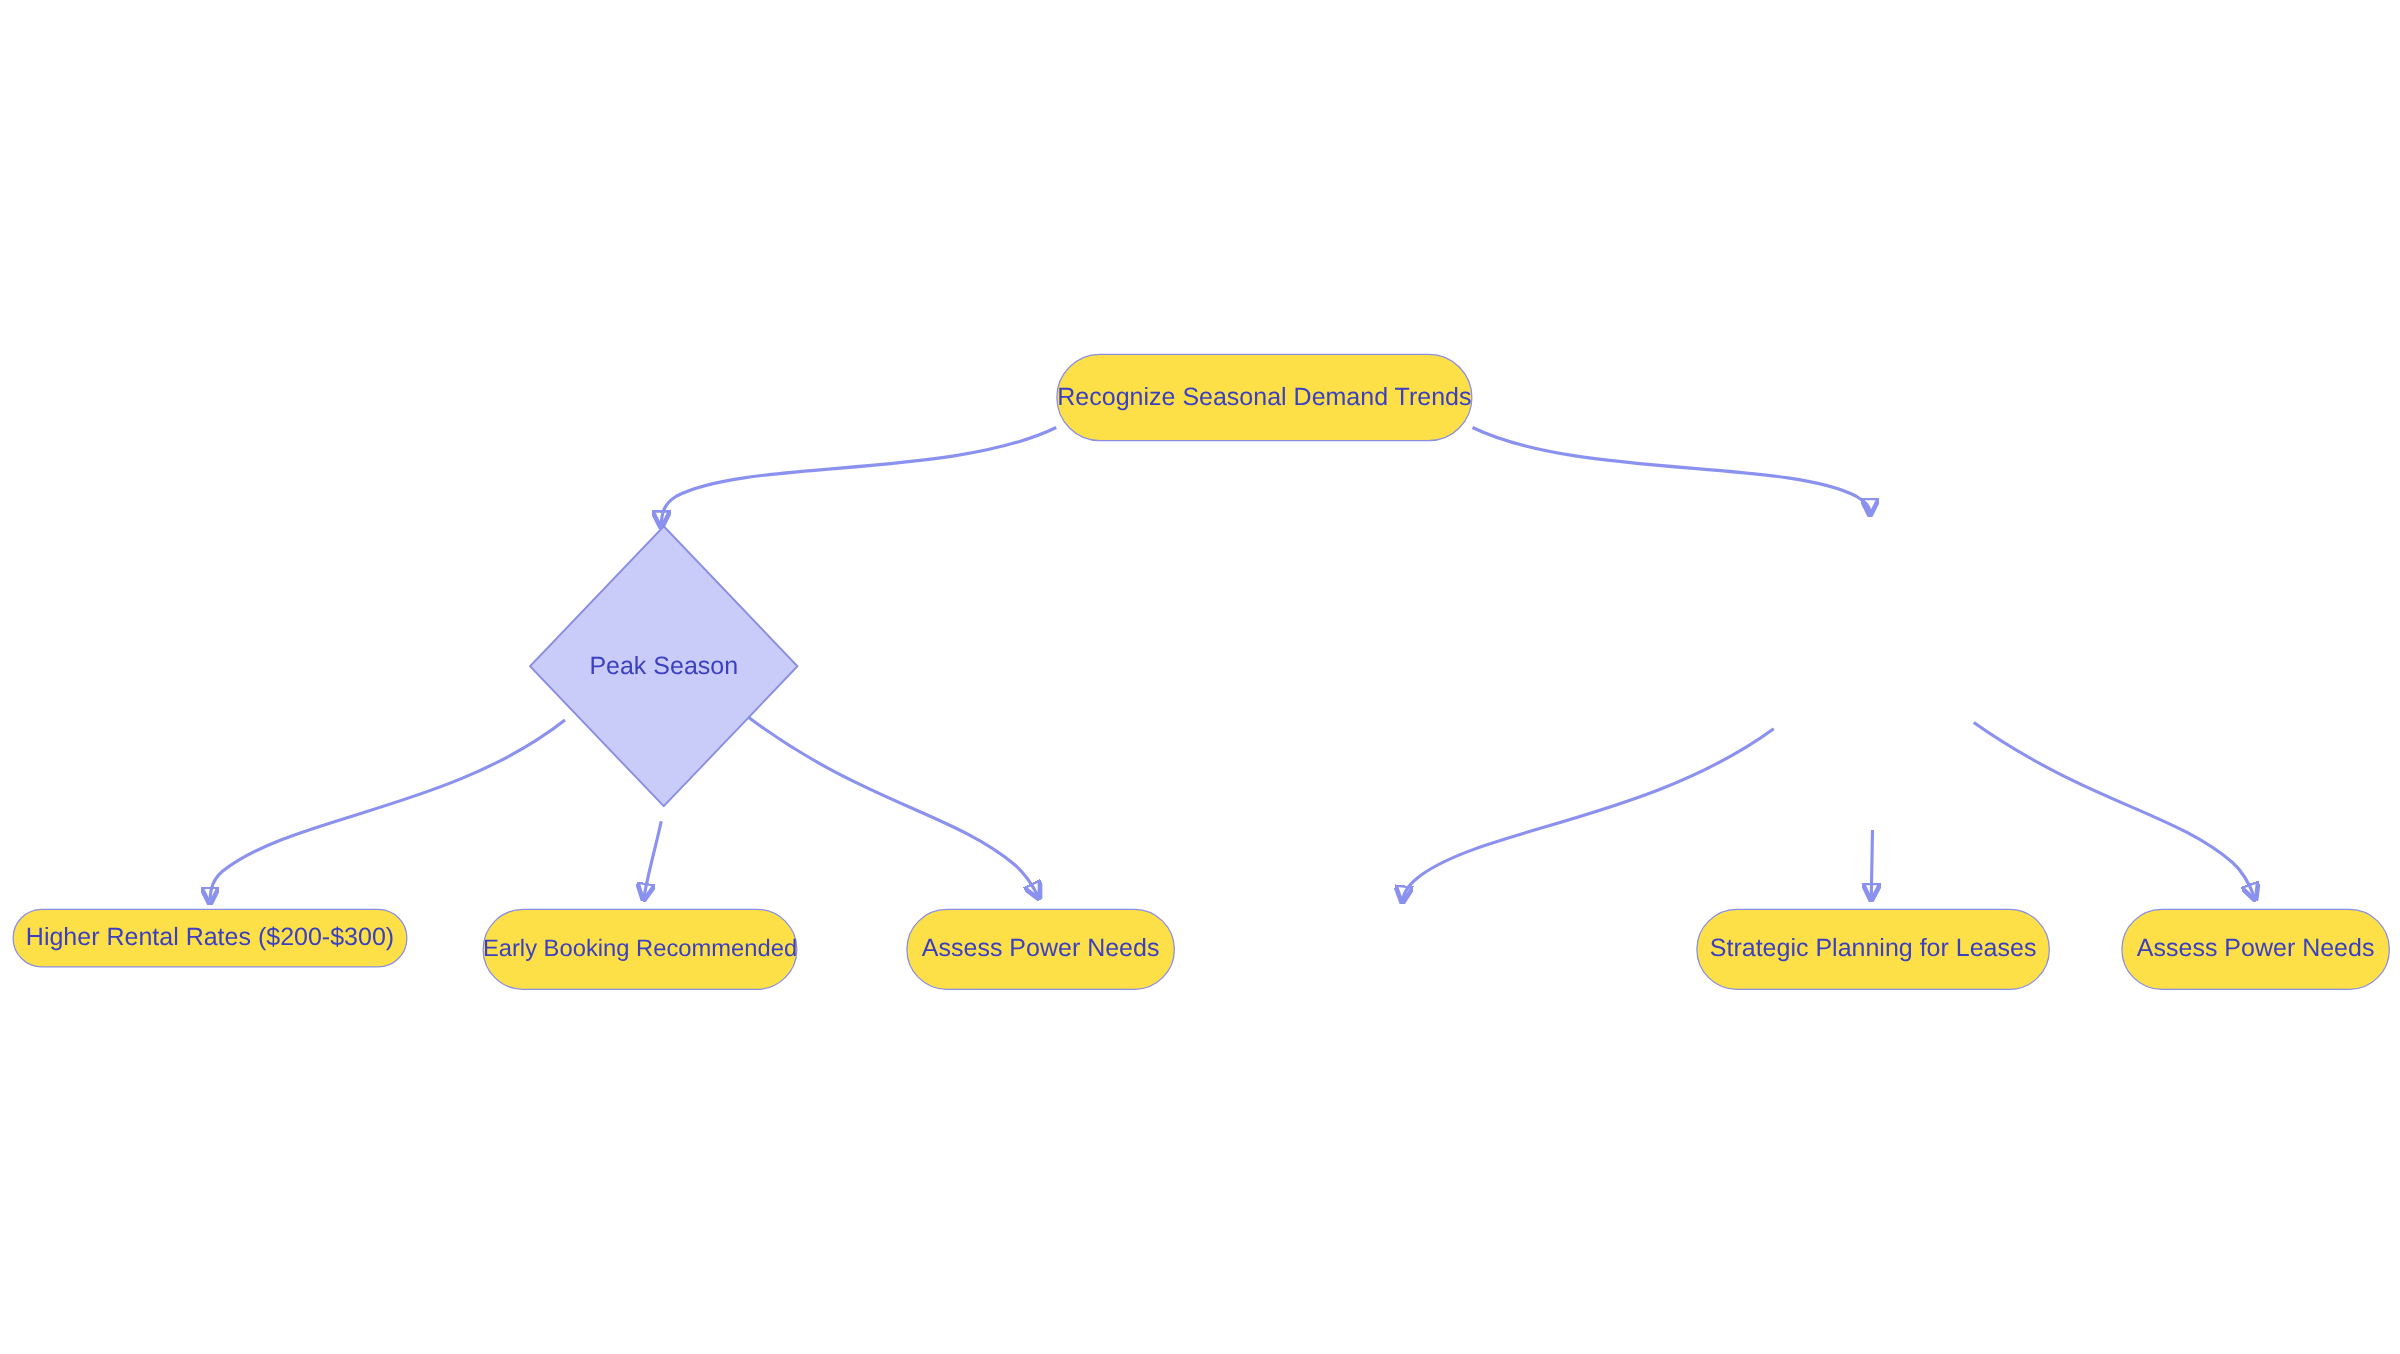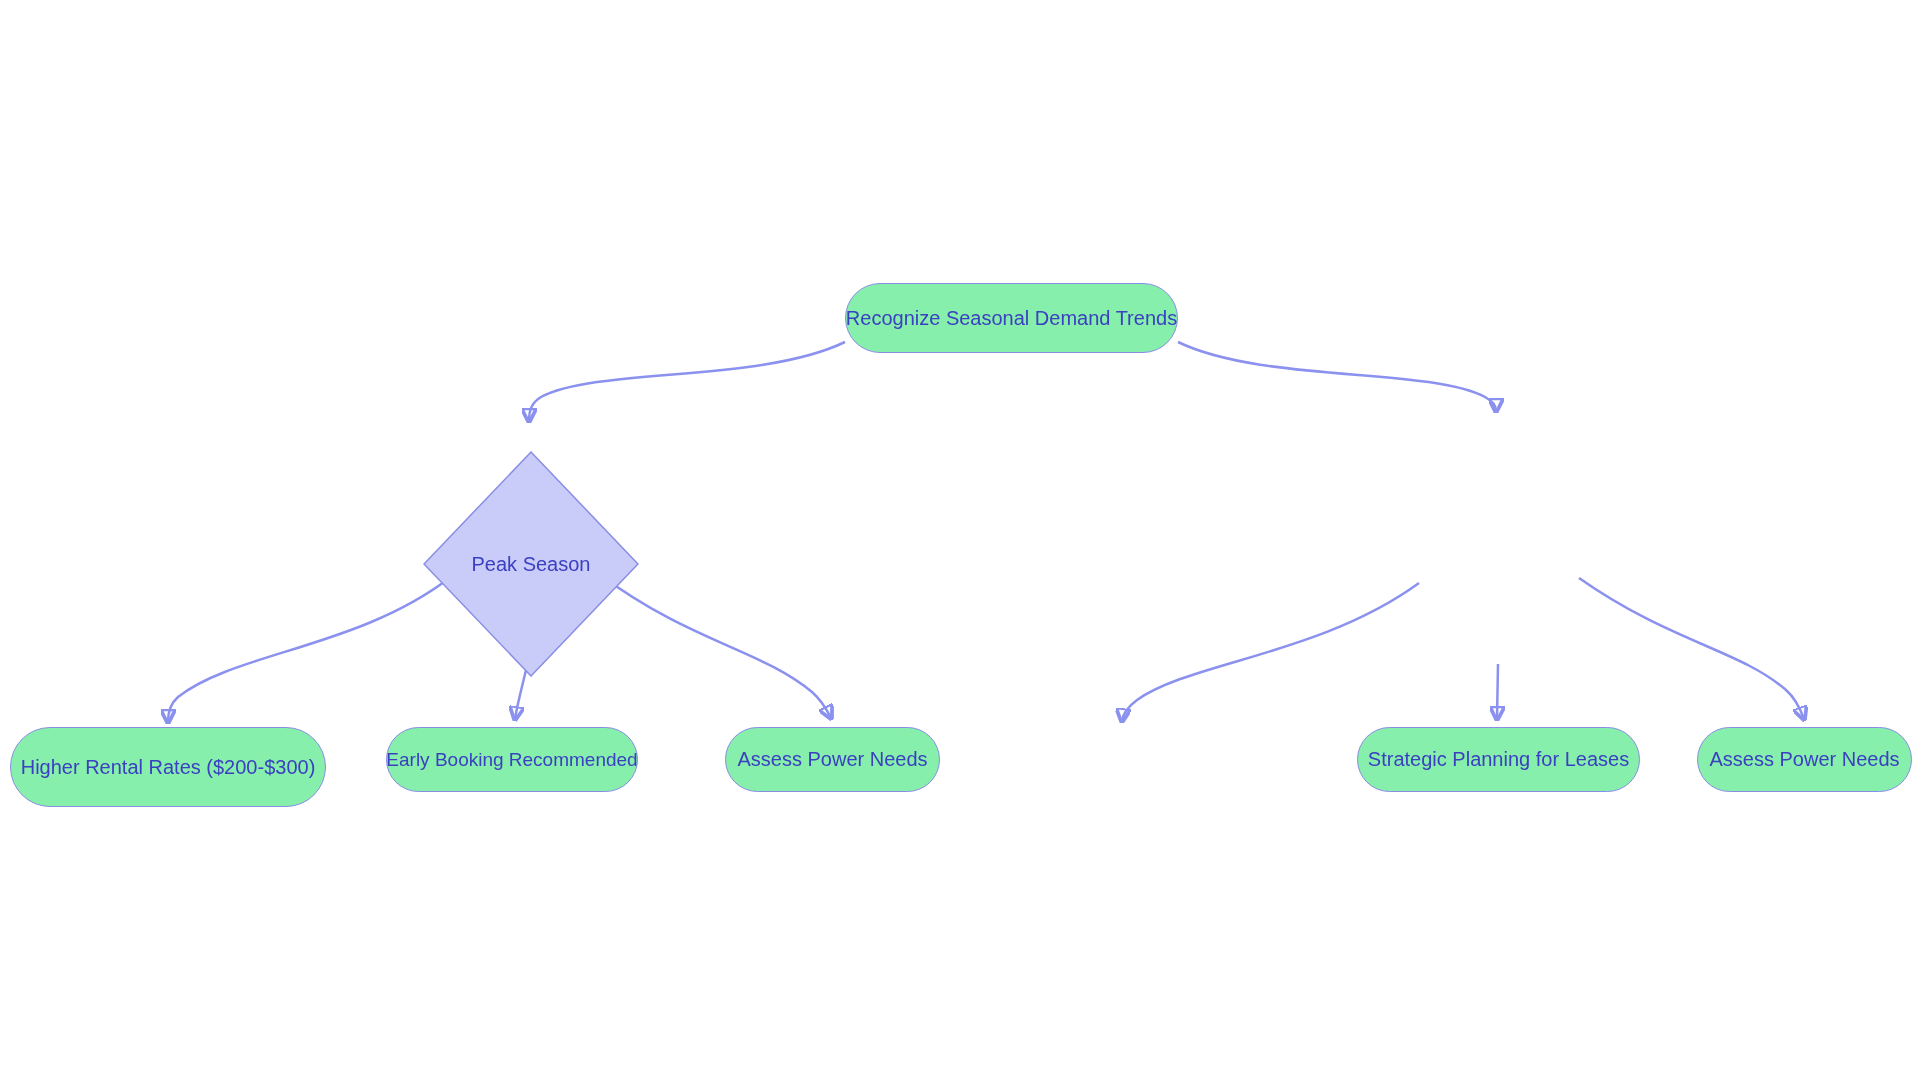--- a/index.html
+++ b/index.html
@@ -26,21 +26,21 @@
     fill: none;
     stroke: #8b91ee;
     stroke-width: 2.5;
   }
   .node {
     position: absolute;
     display: flex;
     align-items: center;
     justify-content: center;
     box-sizing: border-box;
-    background: #86efac;
+    background: #fde047;
     border: 1.5px solid #898ee3;
     color: #3b40c1;
     font-size: 20px;
     white-space: nowrap;
     text-align: center;
   }
   .pill {
     border-radius: 999px;
   }
   .diamond-wrap {
@@ -85,29 +85,29 @@
     <path d="M 599 574 C 690 642, 762 650, 812 692 C 820 699, 826 708, 831 718" marker-end="url(#arrow)"></path>
     <path d="M 1419 583 C 1320 655, 1190 662, 1137 700 C 1129 706, 1123 712, 1122 721" marker-end="url(#arrow)"></path>
     <path d="M 1498 664 L 1497 719" marker-end="url(#arrow)"></path>
     <path d="M 1579 578 C 1670 642, 1740 650, 1786 690 C 1794 697, 1800 708, 1804 719" marker-end="url(#arrow)"></path>
   </svg>
 
   <div class="node pill" style="left:845px; top:283px; width:333px; height:70px;">
     <span>Recognize Seasonal Demand Trends</span>
   </div>
 
-  <div class="diamond-wrap" style="left:423px; top:451px; width:216px; height:226px;">
+  <div class="diamond-wrap" style="left:423px; top:420px; width:216px; height:226px;">
     <svg width="216" height="226" viewBox="0 0 216 226">
       <polygon class="diamond-shape" points="108,1 215,113 108,225 1,113"></polygon>
     </svg>
     <span class="diamond-label">Peak Season</span>
   </div>
 
 
-  <div class="node pill" style="left:10px; top:727px; width:316px; height:80px;">
+  <div class="node pill" style="left:10px; top:727px; width:316px; height:47px;">
     <span>Higher Rental Rates ($200-$300)</span>
   </div>
 
   <div class="node pill" style="left:386px; top:727px; width:252px; height:65px; font-size:19px;">
     <span>Early Booking Recommended</span>
   </div>
 
   <div class="node pill" style="left:725px; top:727px; width:215px; height:65px;">
     <span>Assess Power Needs</span>
   </div>

